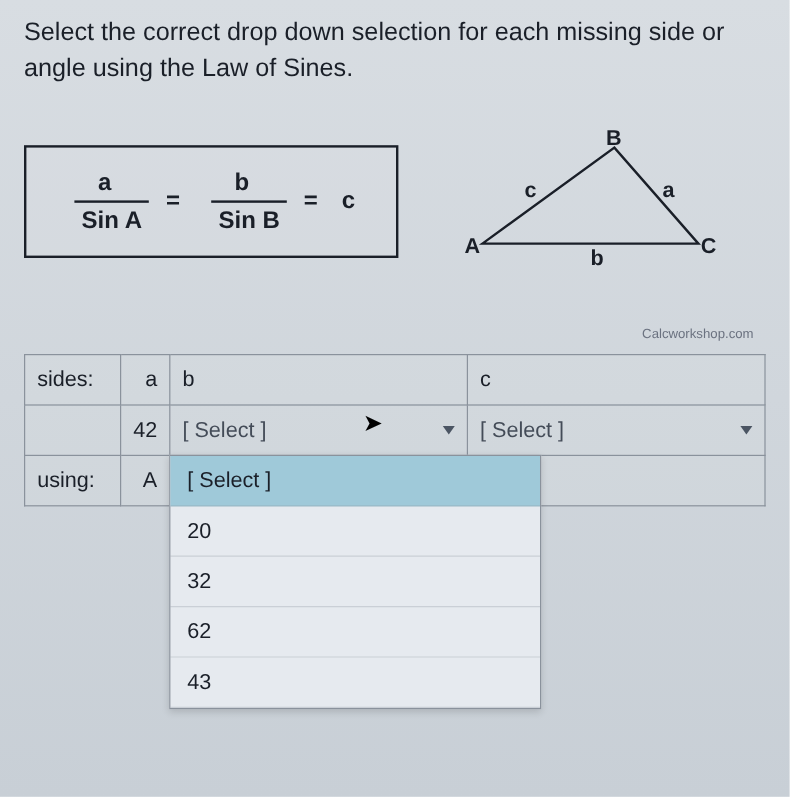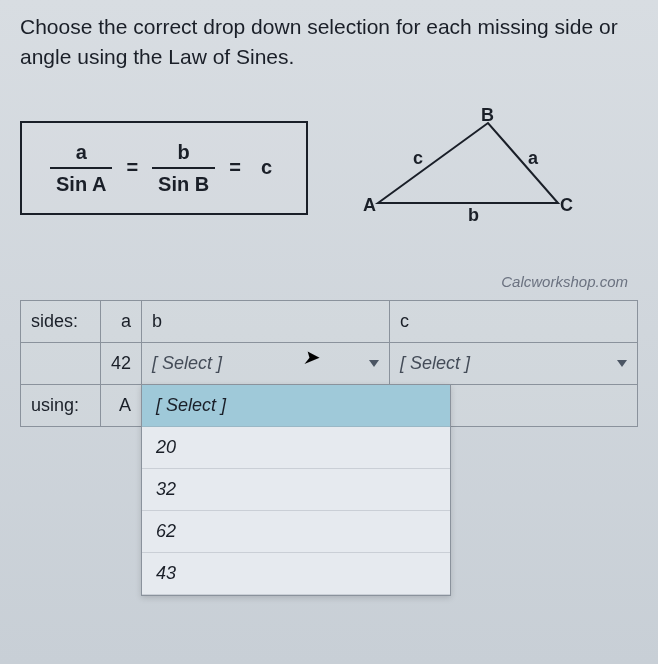--- a/index.html
+++ b/index.html
@@ -35,53 +35,51 @@
       color: #1a1f28;
       background: rgba(255,255,255,0.05);
     }
     .fraction {
       display: inline-flex;
       flex-direction: column;
       align-items: center;
       line-height: 1.3;
     }
     .fraction .num { padding: 0 6px 2px; }
-    .fraction .den { border-top: 2px solid #1a1f28; padding: 2px 6px 0; }
+    .fraction .den { border-top: 2px solid #1a1f28; padding: 2px 6px 0; margin-left: 12px; }
     .eq { font-size: 20px; }
     .triangle-wrap {
       position: relative;
       width: 200px;
       height: 110px;
     }
     .triangle-wrap svg { width: 100%; height: 100%; }
     .tri-label { position: absolute; font-weight: bold; font-size: 18px; color: #1a1f28; }
     .watermark {
       text-align: right;
-      font-size: 15px;
+      font-size: 11px;
       color: #6b7280;
       margin: 20px 10px 10px 0;
-      font-style: italic;
     }
     .data-table {
       border-collapse: collapse;
       width: 100%;
       font-size: 18px;
     }
     .data-table td {
       border: 1px solid #8a929c;
       padding: 10px 10px;
       color: #1a1f28;
       vertical-align: middle;
       background: rgba(255,255,255,0.05);
     }
     .data-table .label-cell { width: 80px; }
     .data-table .val-cell { width: 40px; text-align: right; }
     .select-cell {
       position: relative;
-      font-style: italic;
     }
     .select-display {
       display: flex;
       align-items: center;
       justify-content: space-between;
       color: #444c58;
     }
     .chev {
       display: inline-block;
       width: 0; height: 0;
@@ -113,21 +111,21 @@
       top: 2px;
       right: 70px;
       font-size: 20px;
       color: #000;
       pointer-events: none;
     }
   </style>
 </head>
 <body>
 
-<p class="instruction">Choose the correct drop down selection for each missing side or angle using the Law of Sines.</p>
+<p class="instruction">Select the correct drop down selection for each missing side or angle using the Law of Sines.</p>
 
 <div class="formula-row">
   <div class="formula-box">
     <span class="fraction">
       <span class="num">a</span>
       <span class="den">Sin A</span>
     </span>
     <span class="eq">=</span>
     <span class="fraction">
       <span class="num">b</span>

